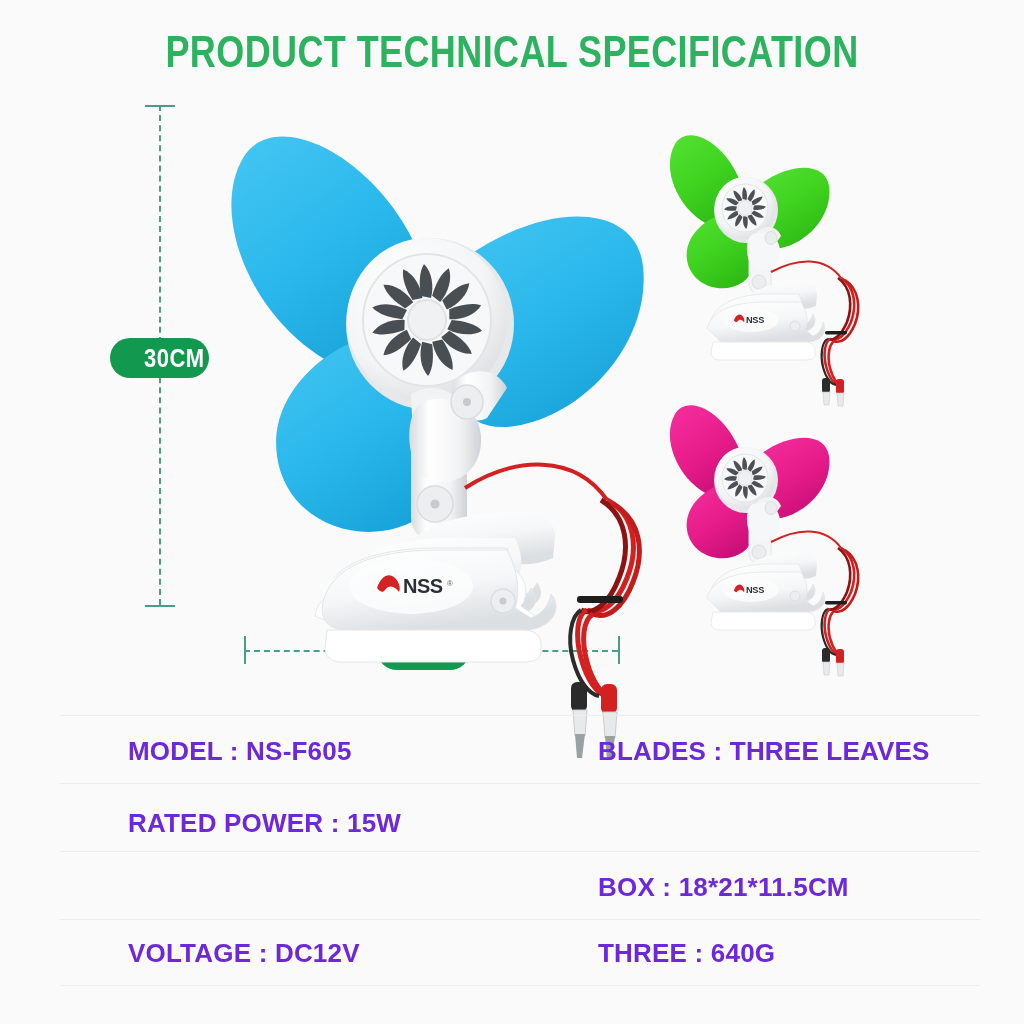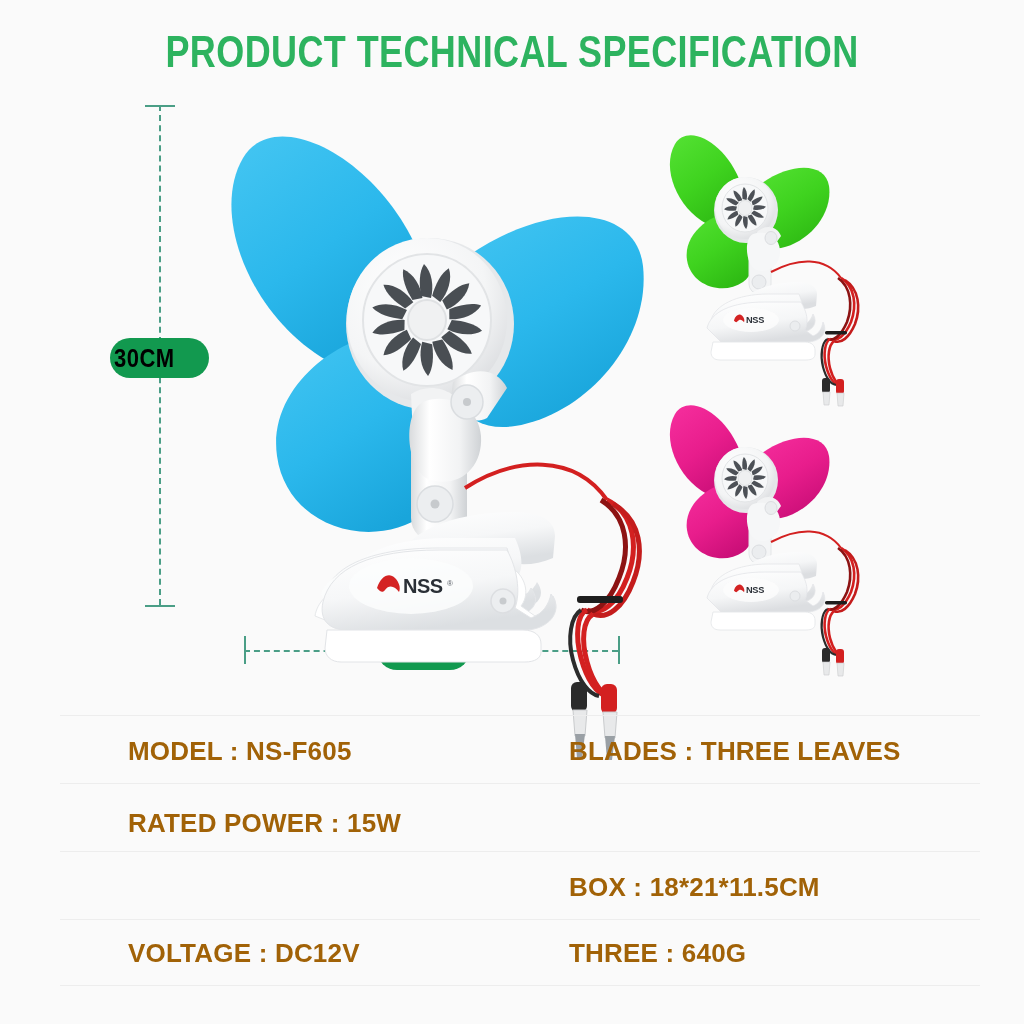--- a/index.html
+++ b/index.html
@@ -45,27 +45,27 @@
   .dim-h-cap {
     position:absolute; top:636px; width:0; height:28px;
     border-left:2px solid #4a9e86;
   }
   .dim-h-cap.left { left:244px; }
   .dim-h-cap.right { left:618px; }
 
   .dim-badge {
     position:absolute;
     background:#12994f;
-    color:#000000;
+    color:#ffffff;
     border-radius:22px;
     font-family:"Liberation Sans Narrow","Liberation Sans",sans-serif;
     font-weight:bold;
     font-size:25px;
     letter-spacing:0.5px;
-    display:flex; align-items:center; justify-content:flex-start;
+    display:flex; align-items:center; justify-content:flex-end;
     white-space:nowrap;
   }
   .dim-badge span { display:block; transform:scaleX(0.88); }
   #badge-height { left:110px; top:338px; width:99px; height:40px; }
   #badge-width  { left:377px; top:630px; width:93px; height:40px; }
 
   
   .fan { position:absolute; }
   .fan svg { display:block; width:100%; height:100%; overflow:visible; }
   #fan-blue  { left:215px; top:96px;  width:430px; height:500px; }
@@ -73,28 +73,28 @@
   #fan-pink  { left:665px; top:392px; width:240px; height:256px; }
 
   
   .spec-table { position:absolute; left:0; top:700px; width:1024px; height:300px; }
   .spec-rule {
     position:absolute; left:60px; width:920px; height:1px;
     background:#ededed;
   }
   .spec-cell {
     position:absolute;
-    color:#a16207;
+    color:#6d28d9;
     font-size:26px;
     font-weight:bold;
     letter-spacing:0.2px;
     white-space:nowrap;
   }
   .col-left  { left:128px; }
-  .col-right { left:569px; }
+  .col-right { left:598px; }
 </style>
 </head>
 <body>
 
 <div id="page">
 
   <div class="title">PRODUCT TECHNICAL SPECIFICATION</div>
 
   <div class="dim-v"></div>
   <div class="dim-v-cap top"></div>

